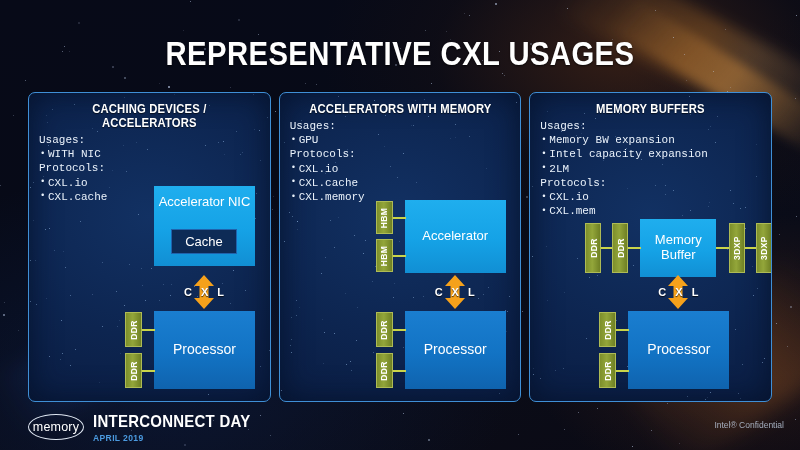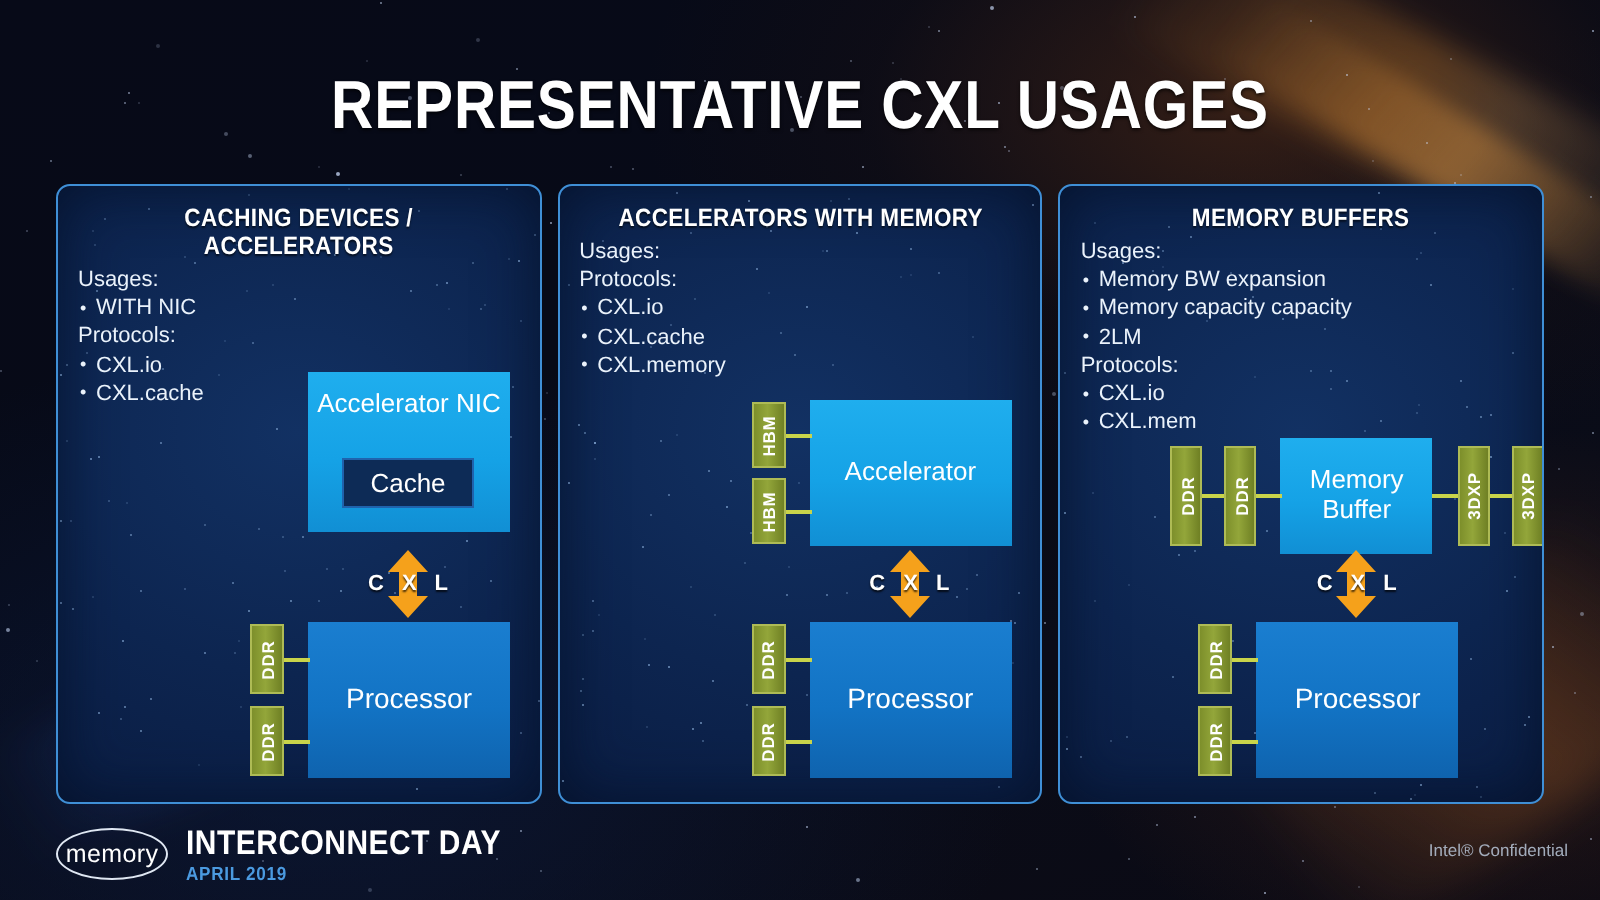--- a/index.html
+++ b/index.html
@@ -111,20 +111,21 @@
     letter-spacing: .2px;
     transform: scaleX(0.9);
     text-shadow: 0 1px 1px rgba(0,0,0,.6);
   }
   .bullets {
     position: relative;
     margin: 2px 0 0 10px;
     color: #eaf2fb;
     font-size: 11px;
     line-height: 14.2px;
+    font-family: Liberation Mono, monospace;
   }
   .bullets .lead { display: block; }
   .bullets .bullet { display: block; padding-left: 9px; position: relative; }
   .bullets .bullet::before {
     content: "\2022";
     position: absolute;
     left: 1px;
     top: -0.5px;
     font-size: 9px;
     color: #eaf2fb;
@@ -764,20 +765,21 @@
           <div class="pdot" style="left: 93.8065px; top: 259.499px; opacity: 0.35;"></div>
           <div class="pdot" style="left: 169.934px; top: 45.1001px; opacity: 0.14;"></div>
           <div class="pdot" style="left: 58.3543px; top: 124.29px; opacity: 0.15;"></div>
           <div class="pdot" style="left: 131.097px; top: 32.1043px; opacity: 0.14;"></div>
           <div class="pdot" style="left: 205.8px; top: 114.689px; opacity: 0.27;"></div>
           <div class="pdot" style="left: 133.212px; top: 31.7271px; opacity: 0.39;"></div>
         </div>
       <div class="panel-title">ACCELERATORS WITH MEMORY</div>
       <div class="bullets">
         <span class="lead">Usages:</span>
+        <span class="bullet">GPU</span>
         <span class="lead">Protocols:</span>
         <span class="bullet">CXL.io</span>
         <span class="bullet">CXL.cache</span>
         <span class="bullet">CXL.memory</span>
       </div>
 
       <div class="diagram">
 
         <div class="node node-cyan" style="left:125px; top:107px; width:101px; height:73px; font-size:13px;">
           <span class="node-label">Accelerator</span>
@@ -923,21 +925,21 @@
           <div class="pdot" style="left: 226.375px; top: 195.171px; opacity: 0.3;"></div>
           <div class="pdot" style="left: 120.61px; top: 284.475px; opacity: 0.12;"></div>
           <div class="pdot" style="left: 212.133px; top: 171.625px; opacity: 0.49;"></div>
           <div class="pdot" style="left: 9.70402px; top: 285.233px; opacity: 0.35;"></div>
           <div class="pdot" style="left: 95.8395px; top: 55.3679px; opacity: 0.37;"></div>
         </div>
       <div class="panel-title">MEMORY BUFFERS</div>
       <div class="bullets">
         <span class="lead">Usages:</span>
         <span class="bullet">Memory BW expansion</span>
-        <span class="bullet">Memory capacity capacity</span>
+        <span class="bullet">Intel capacity expansion</span>
         <span class="bullet">2LM</span>
         <span class="lead">Protocols:</span>
         <span class="bullet">CXL.io</span>
         <span class="bullet">CXL.mem</span>
       </div>
 
       <div class="diagram">
 
         <div class="node node-cyan" style="left:110px; top:126px; width:76px; height:58px; font-size:13px;">
           <span class="node-label">Memory Buffer</span>

